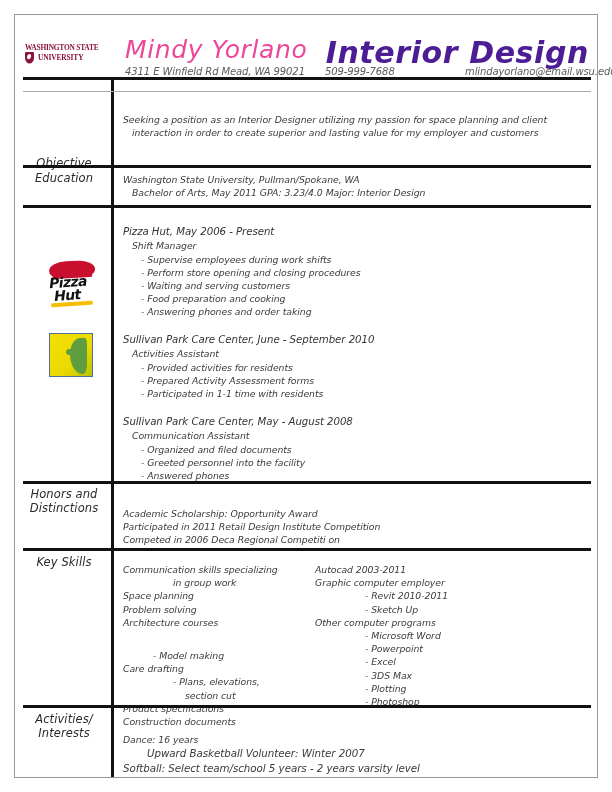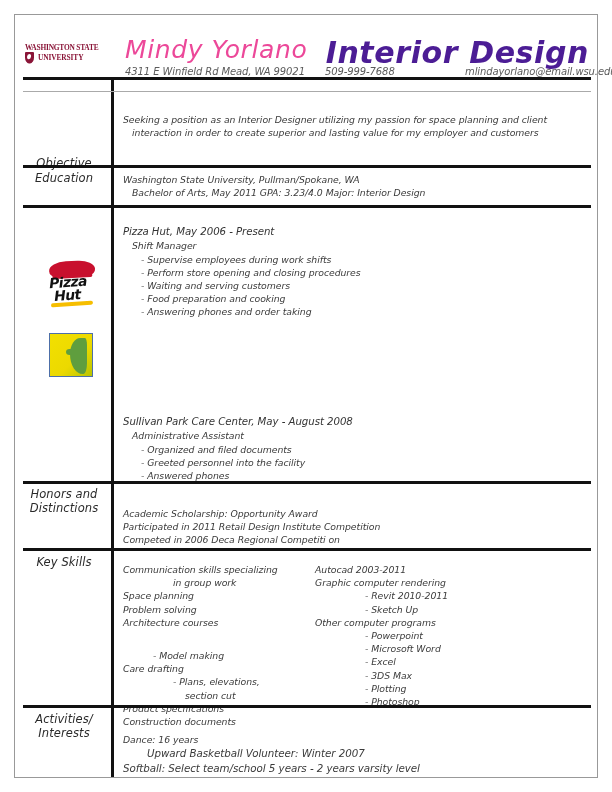--- a/index.html
+++ b/index.html
@@ -345,24 +345,31 @@
     <div class="sec-body hand" style="top:210px;">
       <div class="ln job-title">Pizza Hut, May 2006 - Present</div>
       <div class="ln ind1">Shift Manager</div>
       <div class="ln ind2">- Supervise employees during work shifts</div>
       <div class="ln ind2">- Perform store opening and closing procedures</div>
       <div class="ln ind2">- Waiting and serving customers</div>
       <div class="ln ind2">- Food preparation and cooking</div>
       <div class="ln ind2">- Answering phones and order taking</div>
     </div>
 
+    <div class="sec-body hand" style="top:318px;">
+      <div class="ln job-title">Sullivan Park Care Center, June - September 2010</div>
+      <div class="ln ind1">Activities Assistant</div>
+      <div class="ln ind2">- Provided activities for residents</div>
+      <div class="ln ind2">- Prepared Activity Assessment forms</div>
+      <div class="ln ind2">- Participated in 1-1 time with residents</div>
+    </div>
 
     <div class="sec-body hand" style="top:400px;">
       <div class="ln job-title">Sullivan Park Care Center, May - August 2008</div>
-      <div class="ln ind1">Administrative Assistant</div>
+      <div class="ln ind1">Communication Assistant</div>
       <div class="ln ind2">- Organized and filed documents</div>
       <div class="ln ind2">- Greeted personnel into the facility</div>
       <div class="ln ind2">- Answered phones</div>
     </div>
 
     <div class="hr-thick" style="top:466px;"></div>
     <div class="sec-label hand" style="top:472px;">
       <div>Honors and</div>
       <div>Distinctions</div>
     </div>
@@ -384,26 +391,26 @@
       <div class="ln ind3">- Model making</div>
       <div class="ln">Care drafting</div>
       <div class="ln ind4">- Plans, elevations,</div>
       <div class="ln ind5">section cut</div>
       <div class="ln">Product specifications</div>
       <div class="ln">Construction documents</div>
     </div>
 
     <div class="sec-body hand" style="top:548px; left:300px; width:230px;">
       <div class="ln">Autocad 2003-2011</div>
-      <div class="ln">Graphic computer rendering</div>
+      <div class="ln">Graphic computer employer</div>
       <div class="ln ind4">- Revit 2010-2011</div>
       <div class="ln ind4">- Sketch Up</div>
       <div class="ln">Other computer programs</div>
+      <div class="ln ind4">- Microsoft Word</div>
       <div class="ln ind4">- Powerpoint</div>
-      <div class="ln ind4">- Microsoft Word</div>
       <div class="ln ind4">- Excel</div>
       <div class="ln ind4">- 3DS Max</div>
       <div class="ln ind4">- Plotting</div>
       <div class="ln ind4">- Photoshop</div>
     </div>
 
     <div class="hr-thick" style="top:690px;"></div>
     <div class="sec-label hand" style="top:697px;">
       <div>Activities/</div>
       <div>Interests</div>

